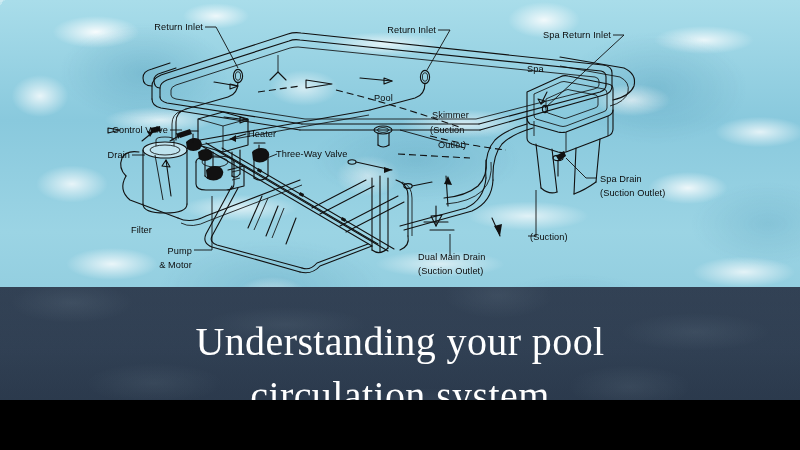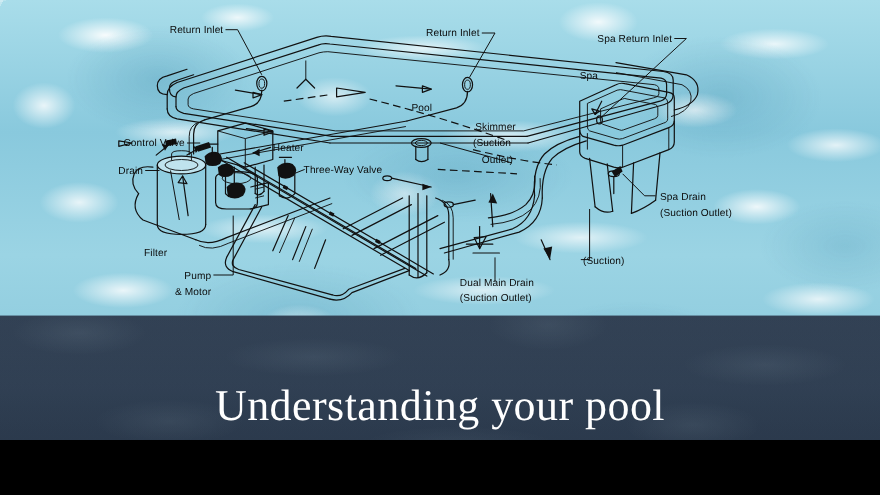--- a/index.html
+++ b/index.html
@@ -337,16 +337,17 @@
     <text class="lbl" x="600" y="182">Spa Drain</text>
     <text class="lbl" x="600" y="196">(Suction Outlet)</text>
   </svg>
   </div>
 
   <div id="band">
     <div id="band-tex"></div>
     <div id="band-shade"></div>
     <div id="title">
       <div class="tl">Understanding your pool</div>
+      <div class="tl">circulation system</div>
     </div>
   </div>
 
 </div>
 
 </body></html>

